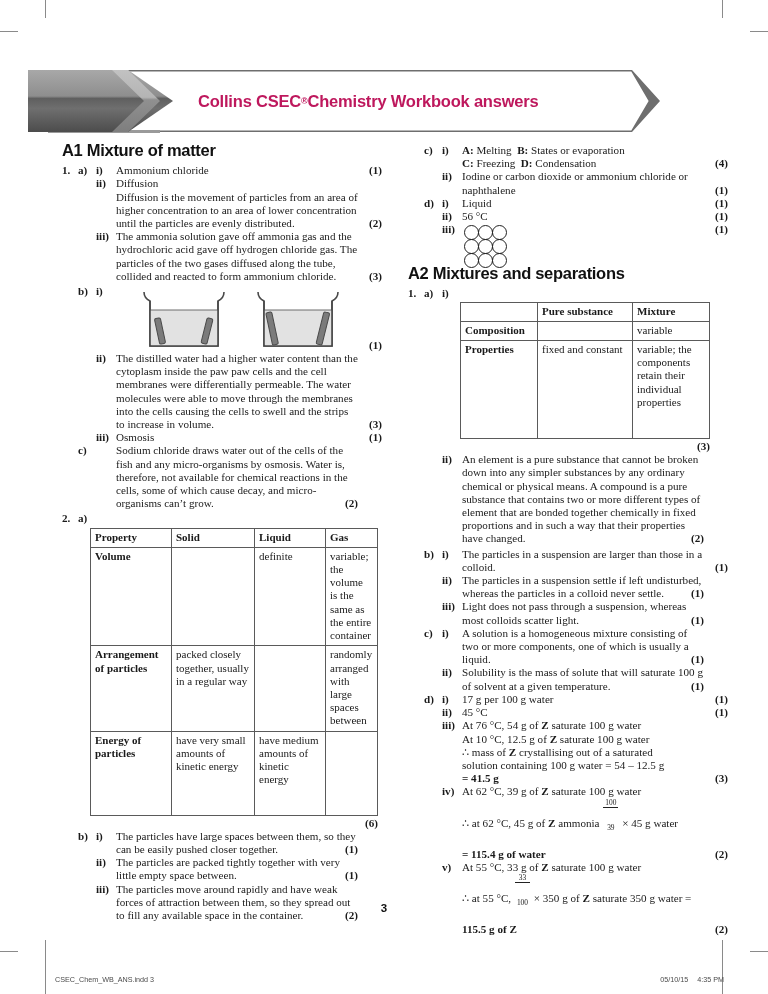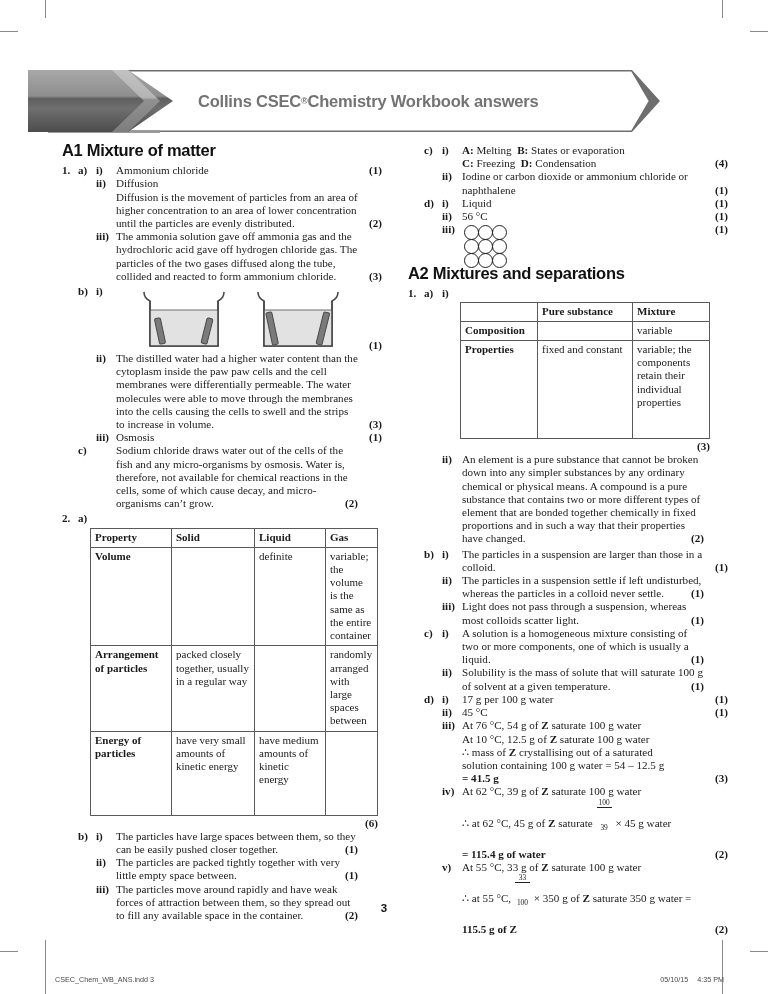--- a/index.html
+++ b/index.html
@@ -86,21 +86,21 @@
     position: absolute;
     left: 170px;
     top: 0;
     height: 62px;
     display: flex;
     align-items: center;
     font-family: "Liberation Sans", sans-serif;
     font-weight: bold;
     font-size: 16.5px;
     letter-spacing: -0.2px;
-    color: #737373;
+    color: #be185d;
   }
   .banner-title sup { font-size: 9px; vertical-align: super; }
 
   
   .col {
     position: absolute;
     top: 144px;
     width: 320px;
     font-size: 11.1px;
     line-height: 13.2px;
@@ -547,21 +547,21 @@
       </div>
       <div class="c-mark" style="align-self:end">(3)</div>
     </div>
 
     <div class="arow">
       <div class="c-num"></div>
       <div class="c-alpha"></div>
       <div class="c-rom">iv)</div>
       <div class="c-body">
         <span class="body-line"><span>At 62 °C, 39 g of </span><b>Z</b><span> saturate 100 g water</span></span>
-        <span class="body-line" style="line-height:17px"><span>∴ at 62 °C, 45 g of </span><b>Z</b><span> saturate </span><span class="frac"><span class="num">100</span><span class="den">39</span></span><span> × 45 g water</span></span>
+        <span class="body-line" style="line-height:17px"><span>∴ at 62 °C, 45 g of </span><b>Z</b><span> ammonia </span><span class="frac"><span class="num">100</span><span class="den">39</span></span><span> × 45 g water</span></span>
         <span class="body-line"><b>= 115.4 g of water</b></span>
       </div>
       <div class="c-mark" style="align-self:end">(2)</div>
     </div>
 
     <div class="arow">
       <div class="c-num"></div>
       <div class="c-alpha"></div>
       <div class="c-rom">v)</div>
       <div class="c-body">

